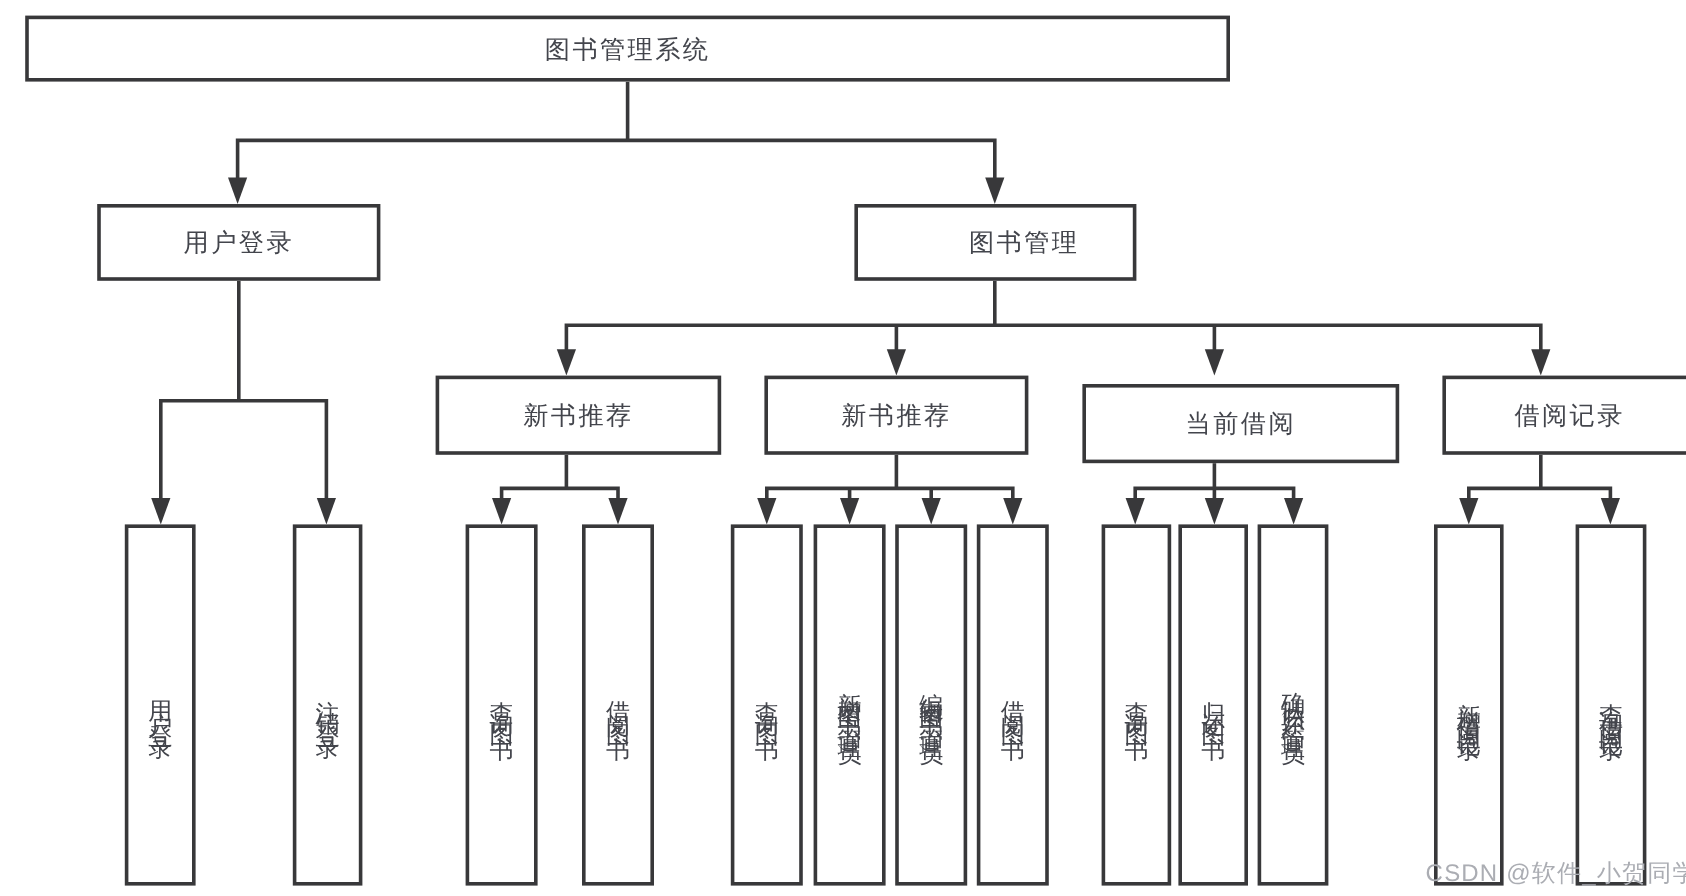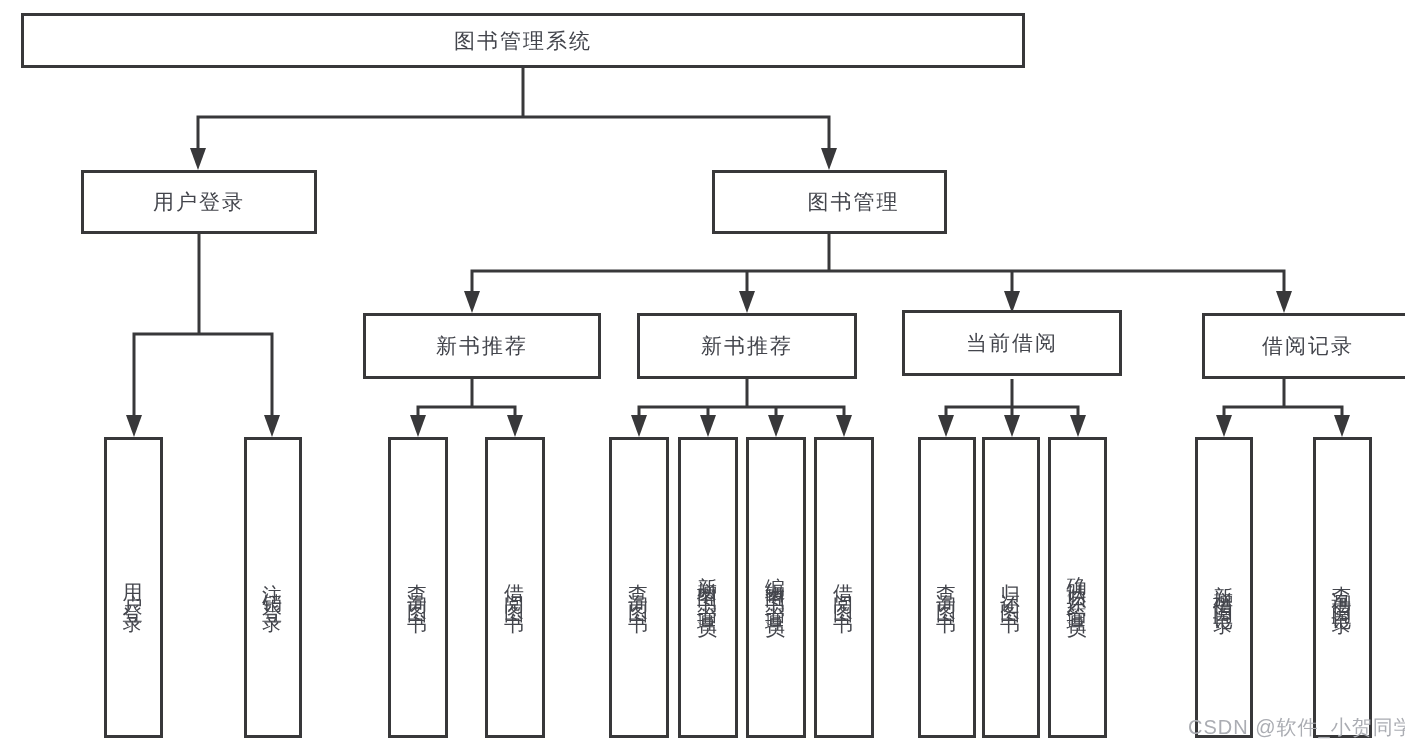--- a/index.html
+++ b/index.html
@@ -98,21 +98,21 @@
     </g>
   </svg>
 
   <div class="node" style="left:21px; top:13px; width:1004px; height:55px;">图书管理系统</div>
 
   <div class="node" style="left:81px; top:170px; width:236px; height:64px;">用户登录</div>
   <div class="node" style="left:712px; top:170px; width:235px; height:64px;padding-left:48px;">图书管理</div>
 
   <div class="node" style="left:363px; top:313px; width:238px; height:66px;">新书推荐</div>
   <div class="node" style="left:637px; top:313px; width:220px; height:66px;">新书推荐</div>
-  <div class="node" style="left:902px; top:310px; width:220px; height:66px;">当前借阅</div>
+  <div class="node" style="left:902px; top:320px; width:264px; height:66px;">当前借阅</div>
   <div class="node" style="left:1178px; top:313px; width:212px; height:66px;margin-left:24px;">借阅记录</div>
 
   <div class="node leaf" style="left:104px; top:437px; width:59px; height:301px;">用户登录</div>
   <div class="node leaf" style="left:244px; top:437px; width:58px; height:301px;">注销登录</div>
 
   <div class="node leaf" style="left:388px; top:437px; width:60px; height:301px;">查询图书</div>
   <div class="node leaf" style="left:485px; top:437px; width:60px; height:301px;">借阅图书</div>
 
   <div class="node leaf" style="left:609px; top:437px; width:60px; height:301px;">查询图书</div>
   <div class="node leaf long" style="left:678px; top:437px; width:60px; height:301px;">新增图书（管理员）</div>

